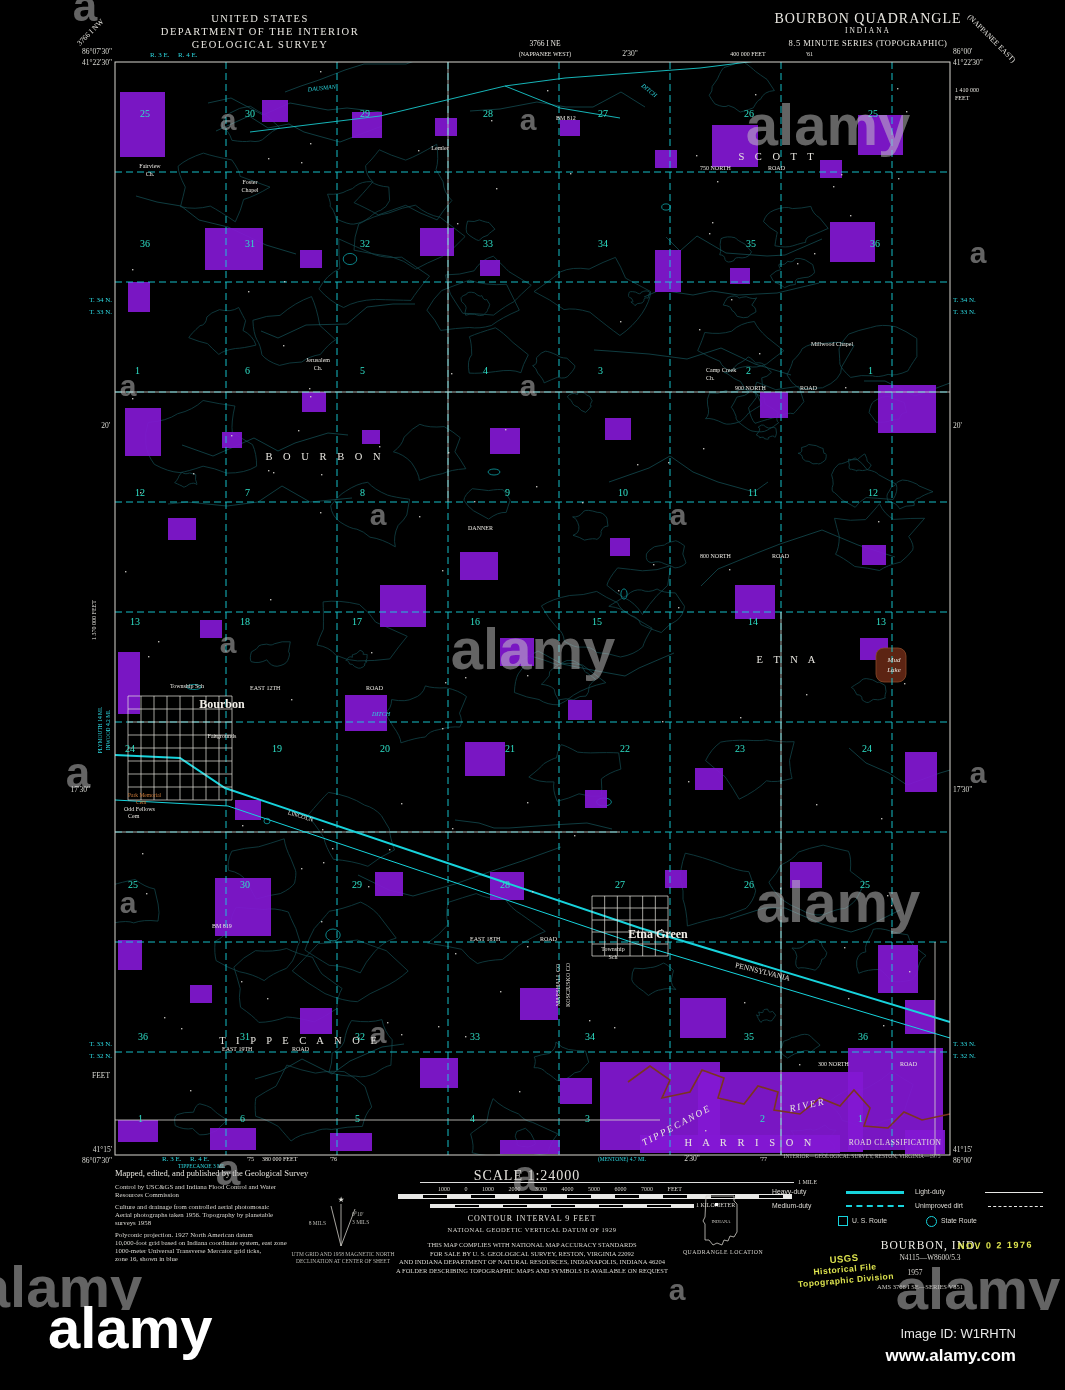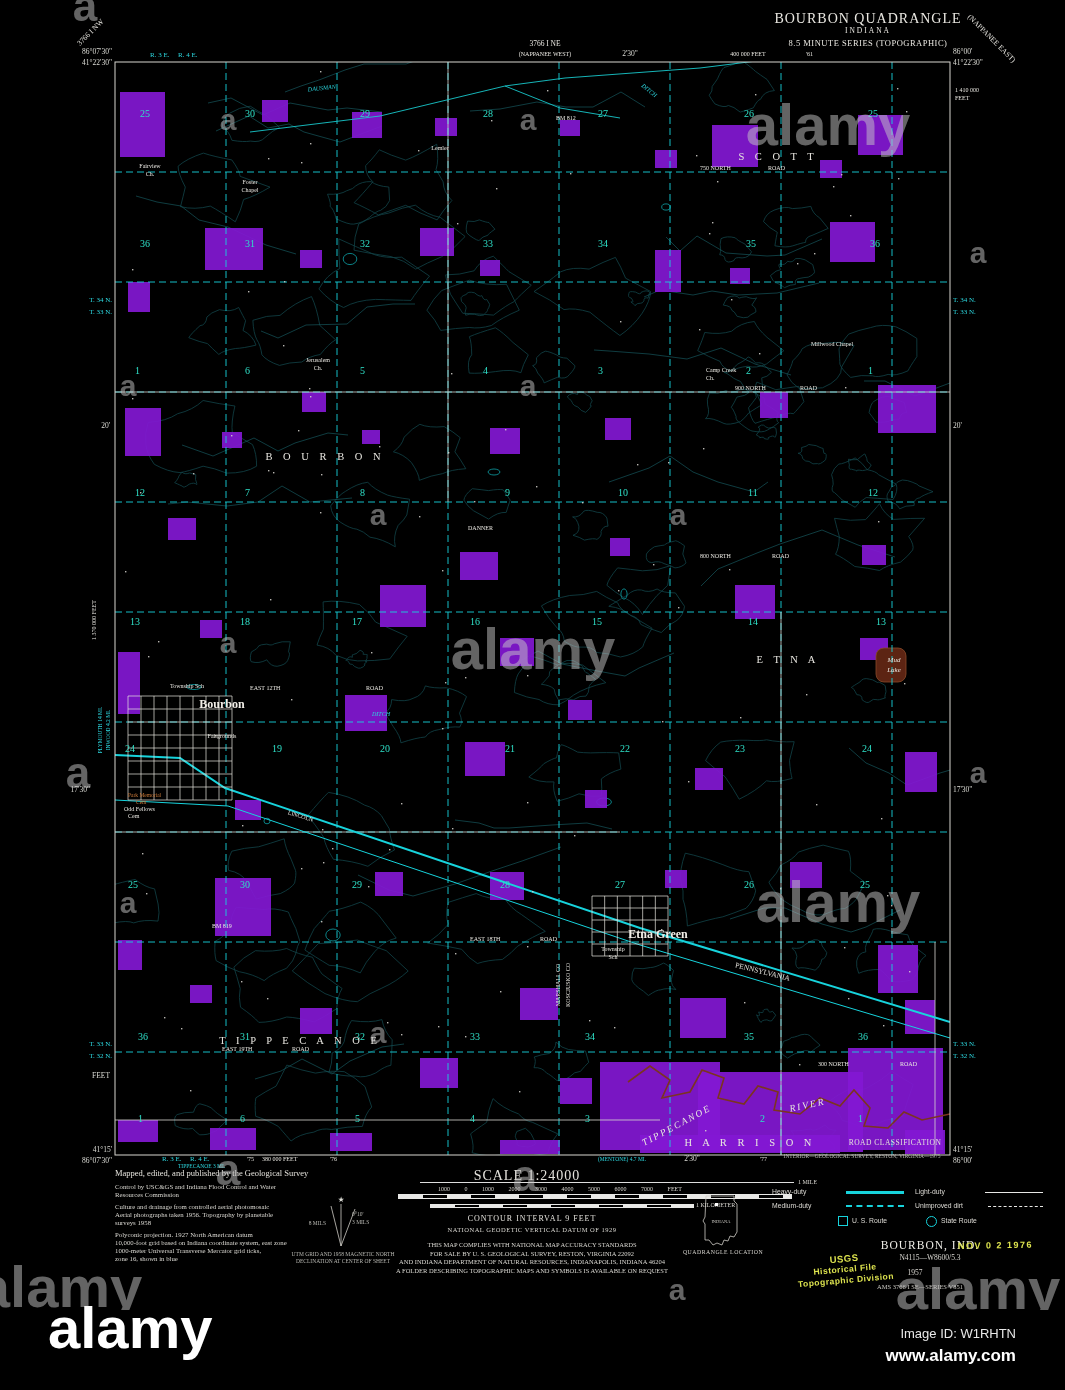--- a/index.html
+++ b/index.html
@@ -614,20 +614,25 @@
         <text x="343" y="1256" class="fp" text-anchor="middle">UTM GRID AND 1958 MAGNETIC NORTH</text>
         <text x="343" y="1263" class="fp" text-anchor="middle">DECLINATION AT CENTER OF SHEET</text>
       </g>
     <g id="declination" stroke="#cfcdc7" stroke-width="0.8" fill="none">
       <line x1="341" y1="1246" x2="341" y2="1204"></line>
       <line x1="341" y1="1246" x2="331" y2="1206"></line>
       <line x1="341" y1="1246" x2="355" y2="1209"></line>
     </g>
   </svg>
 
+  <div id="agency" class="abs ctr">
+      <div>UNITED STATES</div>
+      <div>DEPARTMENT OF THE INTERIOR</div>
+      <div>GEOLOGICAL SURVEY</div>
+    </div>
   <div id="quad" class="abs ctr">
     <div class="q1">BOURBON QUADRANGLE</div>
     <div class="q2">INDIANA</div>
     <div class="q3">8.5 MINUTE SERIES (TOPOGRAPHIC)</div>
   </div>
 
   <div id="mapped" class="abs">Mapped, edited, and published by the Geological Survey</div>
   <div id="credits1" class="abs cred">
       <div>Control by USC&amp;GS and Indiana Flood Control and Water</div>
       <div>Resources Commission</div>

